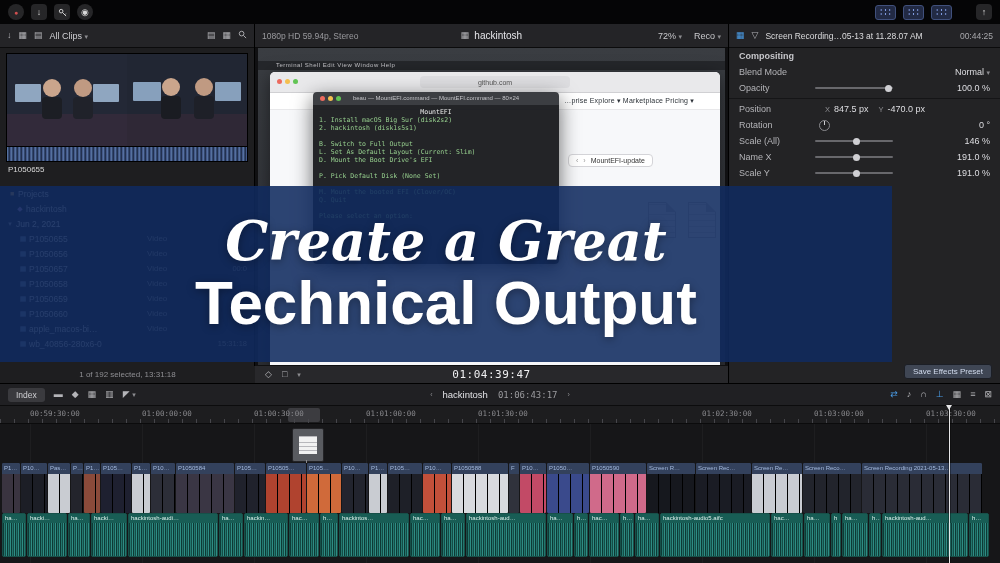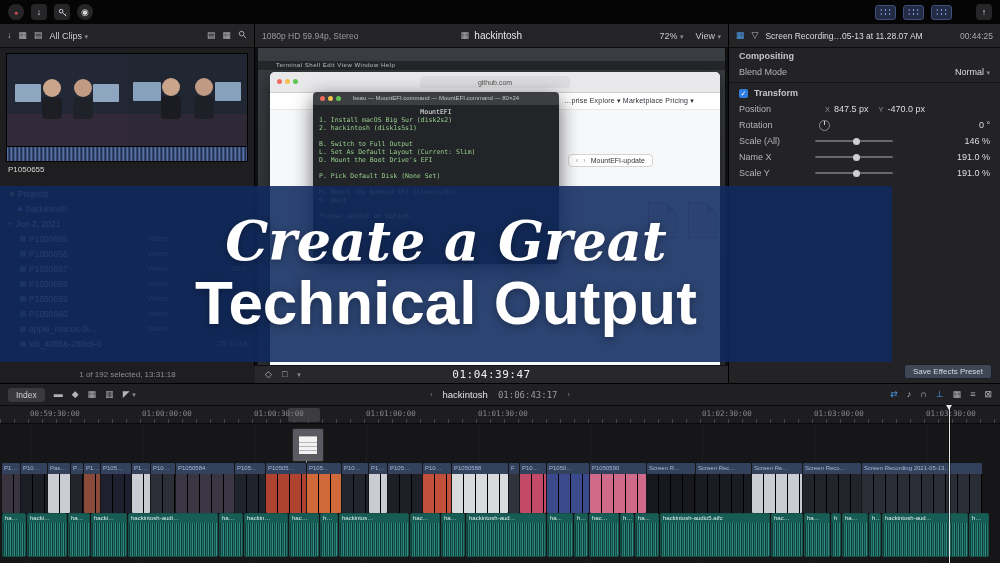--- a/index.html
+++ b/index.html
@@ -302,21 +302,21 @@
 
   <div id="viewer" class="abs">
     <div class="phead" style="position:relative">
       <span class="v-fmt">1080p HD 59.94p, Stereo</span>
       <span class="v-center">
         <span class="icn">▦</span>
         <span class="v-title">hackintosh</span>
       </span>
       <span class="v-right">
         <span><span>72%</span> <span class="caret">▾</span></span>
-        <span><span>View</span> <span class="caret">▾</span></span>
+        <span><span>Reco</span> <span class="caret">▾</span></span>
       </span>
     </div>
 
     <div class="canvas">
       <div class="rec">
         <div class="menubar">Terminal   Shell   Edit   View   Window   Help</div>
         <div class="safari">
           <div class="saf-bar">
             <div class="dots">
               <span class="dot r"></span>
@@ -383,26 +383,29 @@
       <span class="i-dur">00:44:25</span>
     </div>
 
     <div class="i-row">
       <span class="i-sec">Compositing</span>
     </div>
     <div class="i-row">
       <span class="i-lbl">Blend Mode</span>
       <span class="i-val"><span>Normal</span> <span class="caret">▾</span></span>
     </div>
+    <div class="i-row">
+      <span class="i-lbl">Opacity</span>
+      <span class="slider">
+          <span class="thumb" style="left:70px"></span>
+        </span>
+      <span class="i-val">100.0 %</span>
+    </div>
     <div class="i-div"></div>
 
-    <div class="i-row">
-      <span class="chk">✓</span>
-      <span class="i-sec">Transform</span>
-    </div>
     <div class="i-row">
       <span class="i-lbl">Position</span>
       <span class="xy">X</span>
       <span style="color:#dedee2">847.5 px</span>
       <span class="xy">Y</span>
       <span style="color:#dedee2">-470.0 px</span>
     </div>
     <div class="i-row">
       <span class="i-lbl">Rotation</span>
       <span class="dial"></span>

